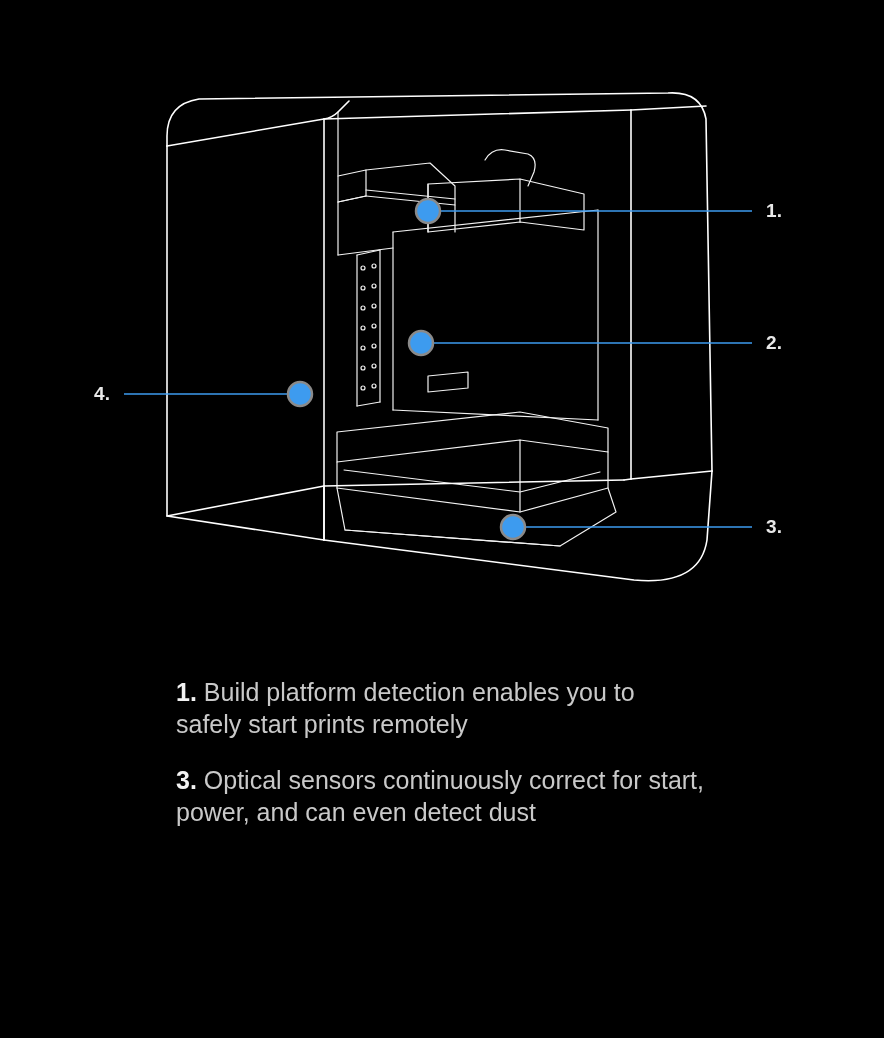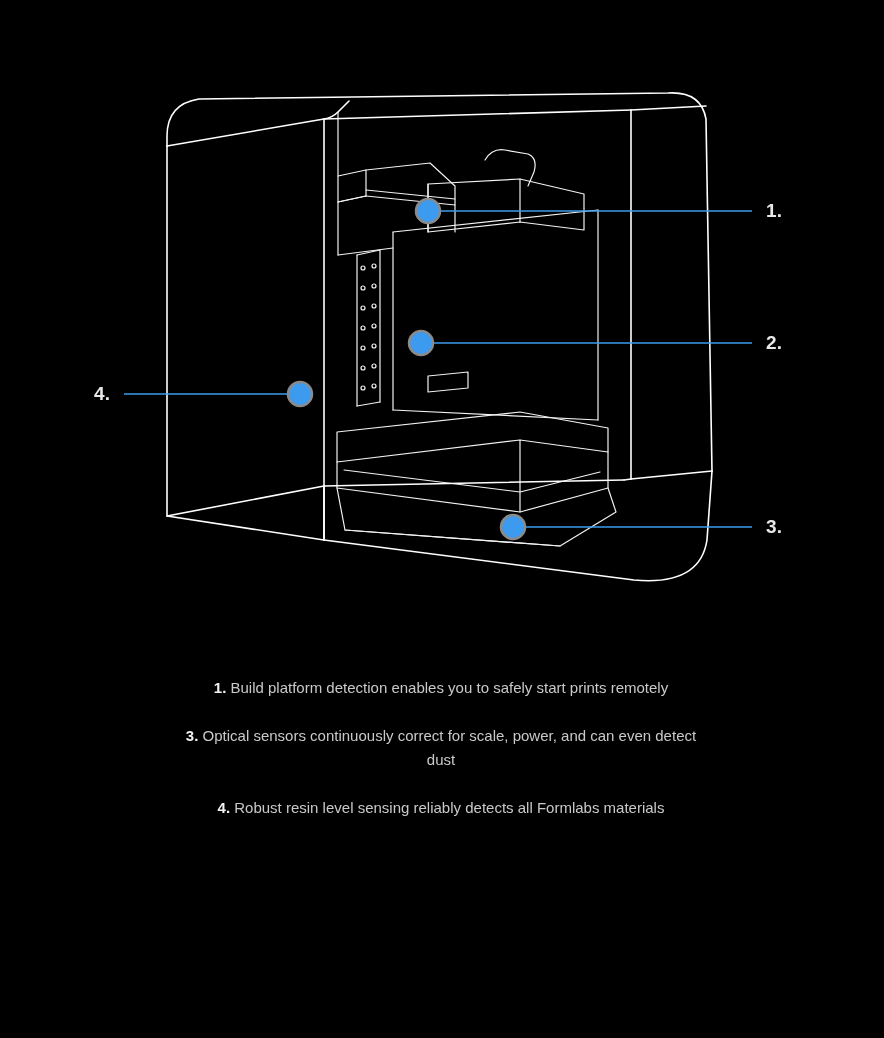--- a/index.html
+++ b/index.html
@@ -35,25 +35,24 @@
     letter-spacing: 0.2px;
   }
   #legend {
     position: absolute;
     left: 176px;
     top: 676px;
     width: 560px;
   }
   .legend-item {
     color: #cfcfcf;
-    font-size: 15px;
-    line-height: 24px;
+    font-size: 25px;
+    line-height: 32px;
     margin-bottom: 24px;
     max-width: 530px;
-    text-align: center;
   }
   .legend-item .num {
     color: #f2f2f2;
     font-weight: 700;
   }
   .legend-item .txt {
     color: #c9c9c9;
     font-weight: 400;
   }
 </style>
@@ -145,21 +144,17 @@
   <div class="callout-label" style="left:766px; top:516px;">3.</div>
   <div class="callout-label" style="left:94px; top:383px;">4.</div>
 
   <div id="legend">
     <div class="legend-item">
       <span class="num">1.</span>
       <span class="txt">Build platform detection enables you to safely start prints remotely</span>
     </div>
     <div class="legend-item">
       <span class="num">3.</span>
-      <span class="txt">Optical sensors continuously correct for scale, power, and can even detect dust</span>
-    </div>
-    <div class="legend-item">
-      <span class="num">4.</span>
-      <span class="txt">Robust resin level sensing reliably detects all Formlabs materials</span>
+      <span class="txt">Optical sensors continuously correct for start, power, and can even detect dust</span>
     </div>
   </div>
 
 </div>
 
 </body></html>

